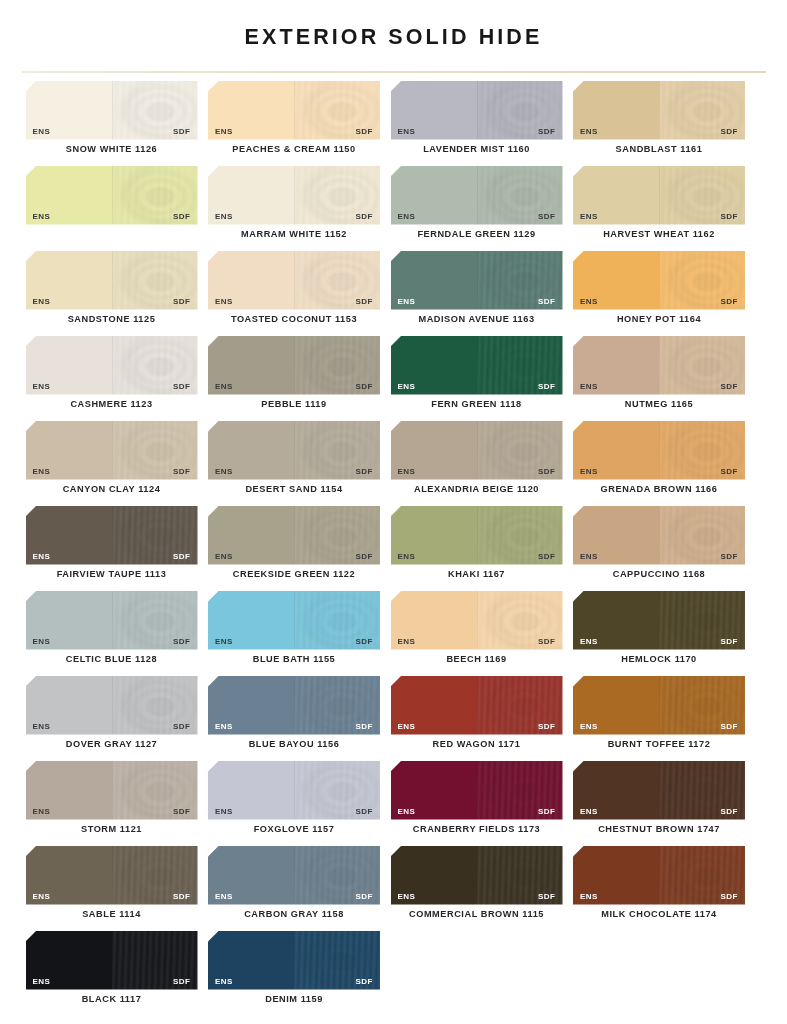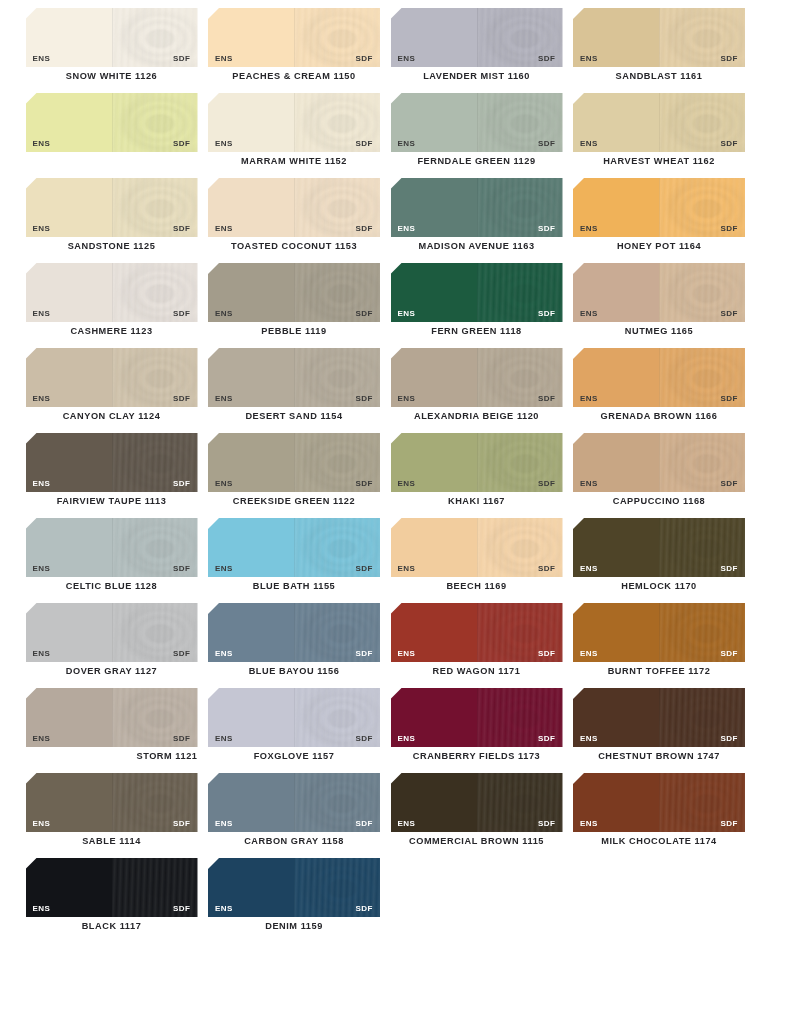--- a/index.html
+++ b/index.html
@@ -154,20 +154,24 @@
     line-height: 1;
     white-space: nowrap;
     font-family: "Liberation Sans", "DejaVu Sans", sans-serif;
   }
 </style>
 </head>
 <body>
 
 <div class="page">
 
+  <div class="header">
+    <div class="page-title">EXTERIOR SOLID HIDE</div>
+    <div class="title-rule"></div>
+  </div>
 
   <div class="grid" id="swatch-grid">
       <div class="cell">
         <div class="swatch">
           <div class="half half-ens" style="background: rgb(246, 240, 227);"></div>
           <div class="half half-sdf" style="background: rgb(241, 236, 226);">
             <div class="grain"></div>
             <div class="grain-light"></div>
           </div>
           <div class="seam"></div>
@@ -583,21 +587,21 @@
         <div class="swatch">
           <div class="half half-ens" style="background: rgb(181, 169, 157);"></div>
           <div class="half half-sdf" style="background: rgb(187, 176, 164);">
             <div class="grain"></div>
             <div class="grain-light"></div>
           </div>
           <div class="seam"></div>
           <div class="code code-ens" style="color: rgb(58, 58, 58);">ENS</div>
           <div class="code code-sdf" style="color: rgb(58, 58, 58);">SDF</div>
         </div>
-        <div class="caption" style="color: rgb(38, 38, 42); text-align: right;">STORM  1121</div>
+        <div class="caption" style="color: rgb(38, 38, 42);">STORM  1121</div>
       </div>
       <div class="cell">
         <div class="swatch">
           <div class="half half-ens" style="background: rgb(197, 198, 211);"></div>
           <div class="half half-sdf" style="background: rgb(195, 197, 210);">
             <div class="grain"></div>
             <div class="grain-light"></div>
           </div>
           <div class="seam"></div>
           <div class="code code-ens" style="color: rgb(58, 58, 58);">ENS</div>

